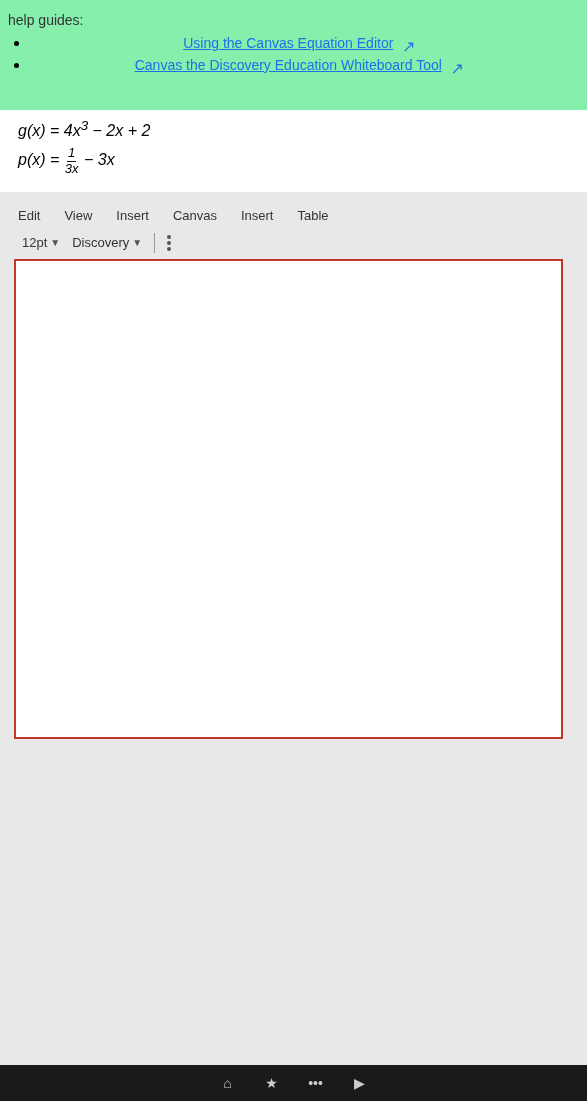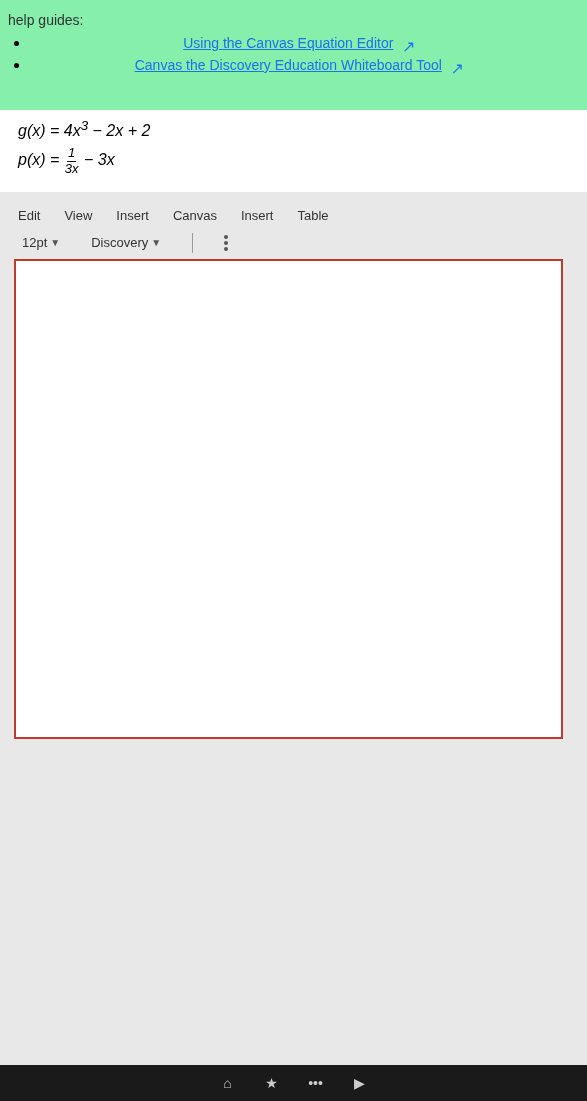--- a/index.html
+++ b/index.html
@@ -97,21 +97,21 @@
       font-size: 13px;
       color: #333;
       cursor: pointer;
       user-select: none;
     }
 
     .toolbar-row {
       display: flex;
       align-items: center;
       padding: 4px 18px 6px 18px;
-      gap: 23px;
+      gap: 4px;
       background: #e8e8e8;
     }
 
     .toolbar-dropdown {
       display: flex;
       align-items: center;
       gap: 3px;
       font-size: 13px;
       color: #333;
       cursor: pointer;

